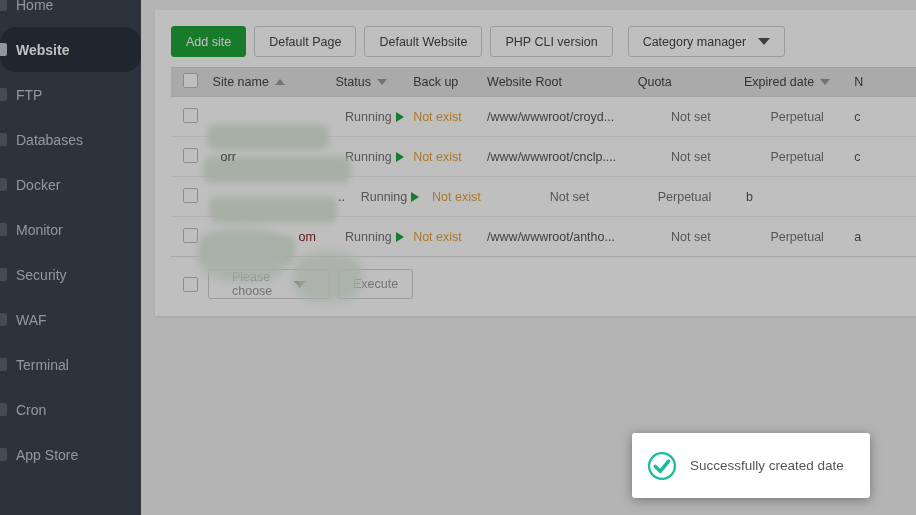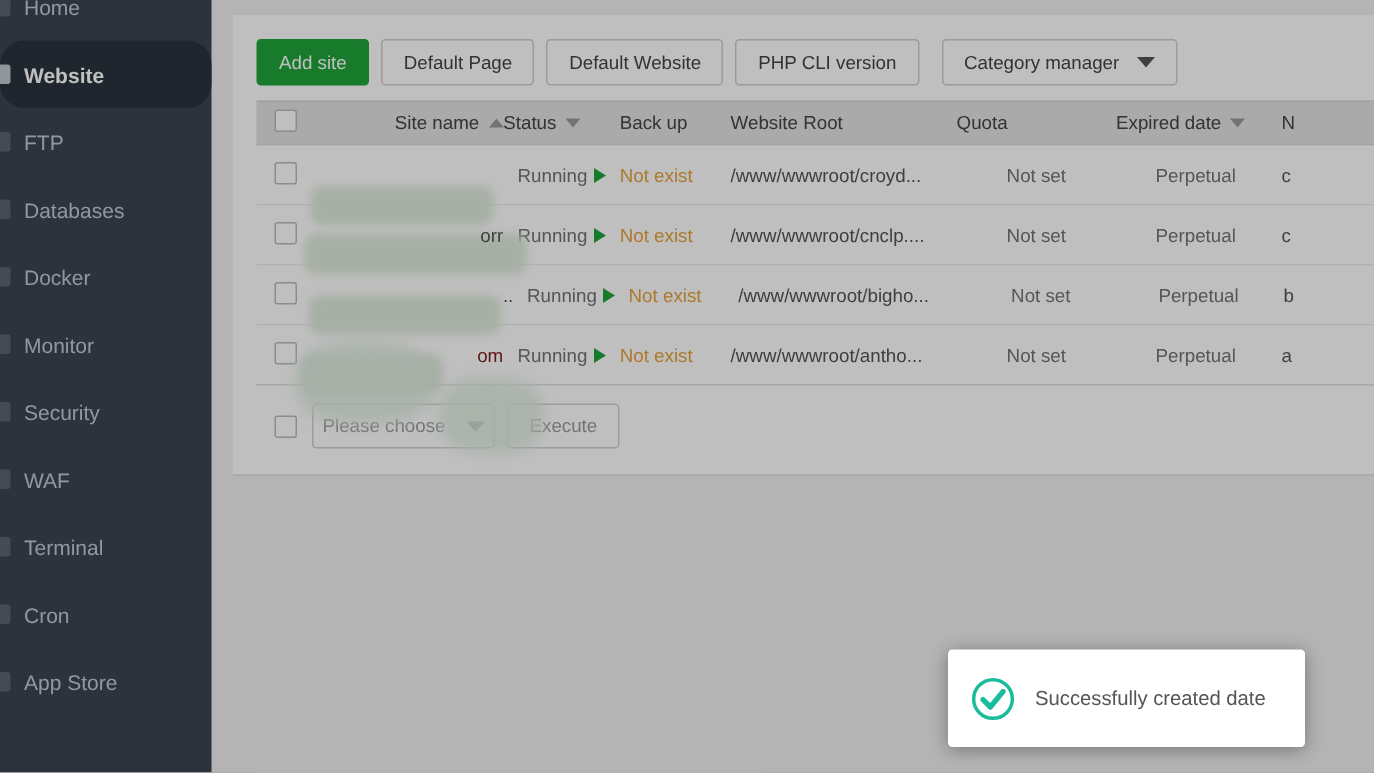--- a/index.html
+++ b/index.html
@@ -26,21 +26,21 @@
          font-family:"Liberation Sans", sans-serif; }
   .btn-green { background:#20a53a; border-color:#20a53a; color:#ffffff; }
   .btn-drop { margin-left:7px; }
   .caret-dn { display:inline-block; width:0; height:0; border-left:6px solid transparent; border-right:6px solid transparent; border-top:7px solid #555; margin-left:12px; }
 
   
   .tbl { margin-top:10px; }
   .trow { display:flex; align-items:center; height:40px; background:#fff; border-bottom:1px solid #ececec; position:relative; font-size:12.5px; color:#555; }
   .thead { height:30px; background:#e3e3e3; border-top:1px solid #d7d7d7; border-bottom:1px solid #d7d7d7; color:#444; }
   .c-check { width:44px; padding-left:12px; }
-  .c-site { width:133px; position:relative;text-align:right; }
+  .c-site { width:133px; position:relative; }
   .c-status { width:84px; }
   .c-backup { width:80px; }
   .c-docroot { width:163px; }
   .c-quota { width:115px; }
   .c-expired { width:115px; }
   .c-note { width:140px; padding-left:4px; }
   .cb { display:inline-block; width:15px; height:15px; background:#fff; border:1px solid #b7bcc3; border-radius:2px; cursor:pointer; }
   .sort-up { display:inline-block; width:0; height:0; border-left:5px solid transparent; border-right:5px solid transparent; border-bottom:6px solid #9a9a9a; margin-left:6px; vertical-align:1px; }
   .sort-dn { display:inline-block; width:0; height:0; border-left:5px solid transparent; border-right:5px solid transparent; border-top:6px solid #9a9a9a; margin-left:6px; vertical-align:1px; }
   .green { color:#737373;text-align:center; }
@@ -50,21 +50,21 @@
 
   
   .blob { position:absolute; background:#dcead9; opacity:.92; filter:blur(3px); border-radius:8px; z-index:4; }
   .blob-free { position:absolute; background:rgba(223,236,224,.85); filter:blur(5px); border-radius:40%; z-index:6; }
   .frag { position:relative; z-index:5; }
   .frag-green { color:#7f1d1d; }
 
   
   .bulkbar { margin-top:12px; display:flex; align-items:center; padding-left:12px; }
   .select { width:122px; height:30px; border:1px solid #cfcfcf; border-radius:3px; margin-left:10px;
-            display:flex; align-items:center; justify-content:space-between; padding:0 6px; font-size:12.5px; color:#9a9a9a; cursor:pointer; background:#fff; }
+            display:flex; align-items:center; justify-content:space-between; padding:0 23px; font-size:12.5px; color:#9a9a9a; cursor:pointer; background:#fff; }
   .select .caret-dn { border-top-color:#666; margin-left:6px; }
   .btn-exec { margin-left:8px; height:30px; color:#9a9a9a; }
 
   
   .shade { position:absolute; inset:0; background:rgba(0,0,0,0.25); z-index:50; }
   .toast { position:absolute; right:46px; bottom:17px; width:238px; height:65px; background:#ffffff; border-radius:3px;
            box-shadow:0 2px 12px rgba(0,0,0,.35); z-index:60; display:flex; align-items:center; padding:0 14px; }
   .toast-text { font-size:13.5px; color:#555; margin-left:12px; }
 </style>
 </head>
@@ -167,21 +167,20 @@
           <div class="c-quota green link">Not set</div>
           <div class="c-expired green link">Perpetual</div>
           <div class="c-note">c</div>
         </div>
 
         <div class="trow">
           <div class="c-check"><span class="cb"></span></div>
           <div class="c-site"><span class="blob" style="left:-6px;top:7px;width:128px;height:26px;"></span><span class="frag" style="margin-left:123px;">..</span></div>
           <div class="c-status green"><span>Running</span><span class="play"></span></div>
           <div class="c-backup orange">Not exist</div>
-          <div class="c-docroot link">/www/wwwroot/bigho...</div>
           <div class="c-quota green link">Not set</div>
           <div class="c-expired green link">Perpetual</div>
           <div class="c-note">b</div>
         </div>
 
         <div class="trow" style="border-bottom-color:#e0e0e0;">
           <div class="c-check"><span class="cb"></span></div>
           <div class="c-site"><span class="blob" style="left:-12px;top:6px;width:94px;height:27px;"></span><span class="frag frag-green" style="margin-left:86px;">om</span></div>
           <div class="c-status green"><span>Running</span><span class="play"></span></div>
           <div class="c-backup orange">Not exist</div>

